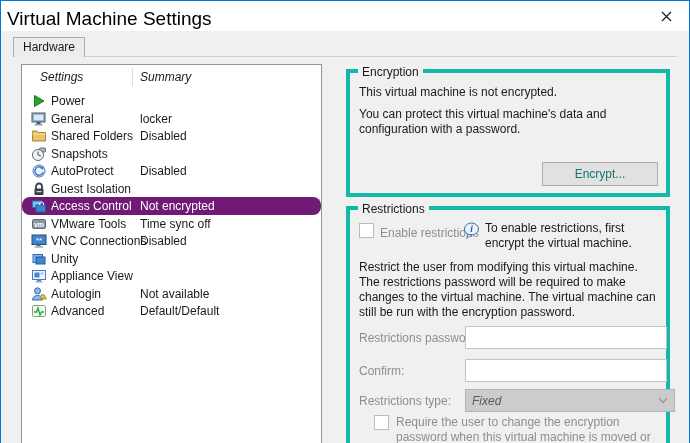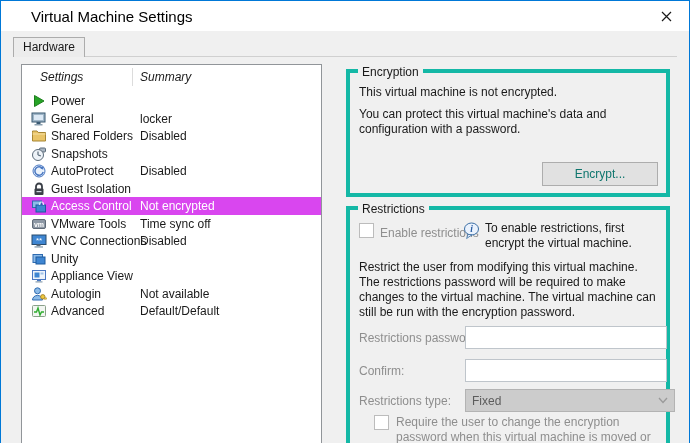--- a/index.html
+++ b/index.html
@@ -3,39 +3,39 @@
 <meta charset="utf-8">
 <style>
   html,body{margin:0;padding:0;background:#fff;}
   #window{
     position:relative;width:688px;height:442px;overflow:hidden;
     border-left:1px solid #0078d7;border-right:1px solid #0078d7;border-top:1px solid #0078d7;
     font-family:"Liberation Sans",sans-serif;font-size:12px;color:#1a1a1a;background:#f0f0f0;
   }
   
   .titlebar{position:absolute;left:0;top:0;width:100%;height:30px;background:#ffffff;}
-  .title{position:absolute;left:30px;top:7px;font-size:15px;color:#000;}
+  .title{position:absolute;left:6px;top:7px;font-size:19px;color:#000;}
   .close-btn{position:absolute;right:0;top:0;width:46px;height:30px;display:flex;align-items:center;justify-content:center;cursor:pointer;}
   
   .tabstrip{position:absolute;left:12px;top:34px;height:22px;display:flex;align-items:flex-end;z-index:3;}
   .tabline{position:absolute;left:12px;top:55px;width:664px;height:1px;background:#d0d0d0;z-index:1;}
   .tab{height:19px;line-height:19px;padding:0 9px;border:1px solid #acacac;border-bottom:none;background:#ececec;margin-right:2px;color:#1a1a1a;z-index:2;}
   .tab.active{height:22px;line-height:22px;background:#ffffff;position:relative;z-index:4;margin-bottom:-1px;}
   
   .listpanel{position:absolute;left:20px;top:63px;width:299px;height:400px;background:#fff;border:1px solid #919599;}
   .listheader{position:absolute;left:0;top:0;width:100%;height:24px;font-style:italic;}
   .col-settings{position:absolute;left:18px;top:5px;color:#1a1a1a;}
   .col-summary{position:absolute;left:118px;top:5px;color:#1a1a1a;}
   .colsep{position:absolute;left:110px;top:3px;width:1px;height:18px;background:#dcdcdc;}
   .listbody{position:absolute;left:0;top:27px;width:100%;}
   .row{position:relative;height:17.5px;display:flex;align-items:center;cursor:default;}
   .row .licon{position:absolute;left:9px;top:1px;width:16px;height:16px;}
   .row .llabel{position:absolute;left:29px;top:2px;white-space:nowrap;}
   .row .lsummary{position:absolute;left:118px;top:2px;white-space:nowrap;}
-  .row.selected{background:#d946ef;}
+  .row.selected{background:#701a75;border-radius:8px;}
   .row.selected .llabel,.row.selected .lsummary{color:#fff;}
   
   .groupbox{position:absolute;border:4px solid #14b8a6;}
   .grouplabel{position:absolute;top:-8px;left:8px;background:#f0f0f0;padding:0 4px;color:#1a1a1a;}
   
   #enc-box{left:345px;top:68px;width:316px;height:120px;}
   .enc-line1{position:absolute;left:9px;top:12px;width:300px;}
   .enc-line2{position:absolute;left:9px;top:34px;width:300px;line-height:15px;}
   .btn{position:absolute;right:8px;bottom:7px;width:116px;height:24px;background:#e1e1e1;border:1px solid #adadad;
        font-family:"Liberation Sans",sans-serif;font-size:12px;color:#0f766e;display:flex;align-items:center;justify-content:center;cursor:pointer;}
@@ -44,21 +44,21 @@
   .chk{display:inline-block;width:13px;height:13px;background:#fff;border:1px solid #bcbcbc;vertical-align:middle;}
   .enable-row{position:absolute;left:9px;top:13px;display:flex;align-items:flex-start;}
   .enable-label{color:#8e8e8e;margin-left:6px;margin-top:3px;}
   .info-icon{position:absolute;left:113px;top:12px;width:17px;height:18px;}
   .info-text{position:absolute;left:135px;top:11px;width:176px;line-height:15px;color:#1a1a1a;}
   .res-desc{position:absolute;left:9px;top:50px;width:302px;line-height:15px;color:#1a1a1a;}
   .fieldrow-label{position:absolute;left:9px;color:#8e8e8e;}
   .txtinput{position:absolute;left:115px;width:192px;height:21px;background:#fff;border:1px solid #bfc5cb;
             font-family:"Liberation Sans",sans-serif;font-size:12px;padding:0 4px;color:#1a1a1a;}
   .dropdown{position:absolute;left:115px;width:196px;height:21px;background:#cccccc;border:1px solid #b3b3b3;
-            display:flex;align-items:center;padding:0 6px;color:#5c5c5c;}
+            display:flex;align-items:center;padding:0 6px;color:#5c5c5c;font-style:italic;}
   .dropdown .chev{position:absolute;right:6px;top:7px;}
   .require-row{position:absolute;left:24px;top:205px;display:flex;align-items:flex-start;}
   .require-label{color:#8e8e8e;margin-left:7px;width:276px;line-height:15px;}
 </style>
 </head>
 <body>
 
 <div id="window">
 
   <div class="titlebar">

